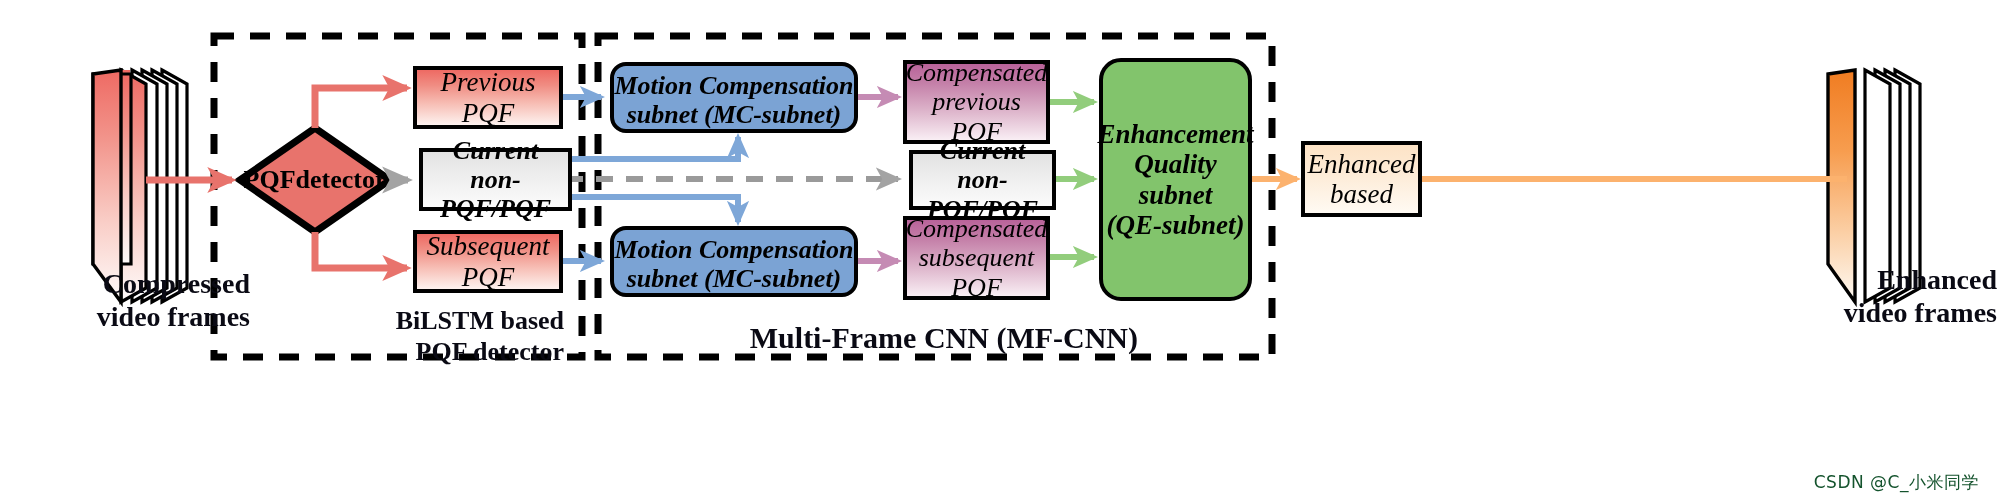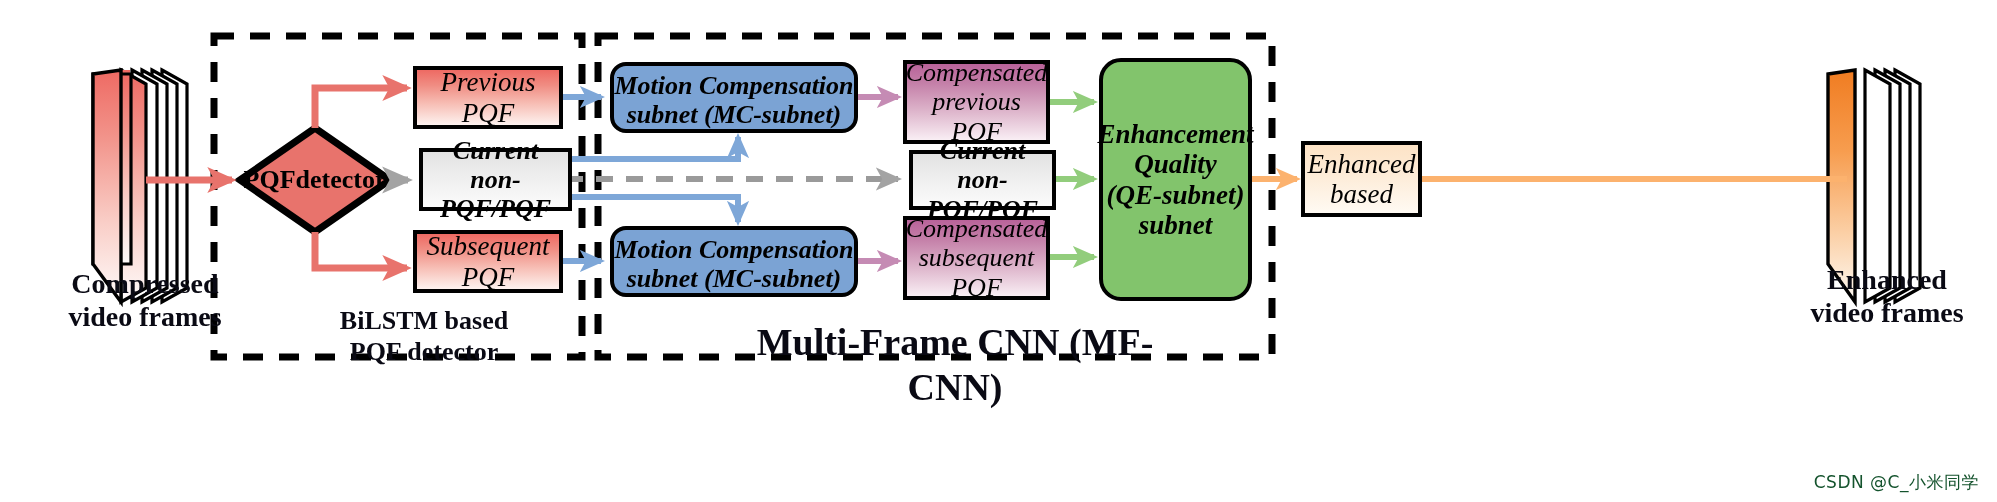--- a/index.html
+++ b/index.html
@@ -61,21 +61,21 @@
   .diamond-wrap{position:absolute;z-index:6;}
   .diamond-label{
     position:absolute;left:0;top:0;width:100%;height:100%;
     display:flex;align-items:center;justify-content:center;
     text-align:center;font-weight:bold;font-size:26px;color:#000;
     line-height:1.12;pointer-events:none;
   }
 
   
   .caption{
-    position:absolute;text-align:center;font-weight:bold;color:#0a0a14;
+    position:absolute;text-align:right;font-weight:bold;color:#0a0a14;
     line-height:1.18;z-index:7;
   }
   .caption.big{font-size:28px;}
   .caption.mid{font-size:26px;}
 
   
   .watermark{
     position:absolute;right:18px;bottom:8px;
     font-family:"DejaVu Sans","Liberation Sans",sans-serif;
     font-size:17px;color:#14532d;letter-spacing:.5px;z-index:20;
@@ -245,22 +245,22 @@
       <span>Compensated</span>
       <span>subsequent</span>
       <span>PQF</span>
     </div>
   </div>
 
   <div class="node green" style="left:1099px;top:58px;width:153px;height:243px;">
     <div>
       <span>Enhancement</span>
       <span>Quality</span>
+      <span>subnet</span>
       <span>(QE-subnet)</span>
-      <span>subnet</span>
     </div>
   </div>
 
   <div class="node orange" style="left:1301px;top:141px;width:121px;height:76px;">
     <div>
       <span>Enhanced</span>
       <span>based</span>
     </div>
   </div>
 
@@ -272,19 +272,19 @@
   <div class="caption big" style="left:1777px;top:263px;width:220px;">
     <span>Enhanced</span><br>
     <span>video frames</span>
   </div>
 
   <div class="caption mid" style="left:284px;top:306px;width:280px;">
     <span>BiLSTM based</span><br>
     <span>PQF detector</span>
   </div>
 
-  <div class="caption big" style="left:720px;top:320px;width:470px;font-size:38px;">
+  <div class="caption big" style="left:668px;top:320px;width:470px;font-size:30px;">
     <span>Multi-Frame CNN (MF-CNN)</span>
   </div>
 
   <div class="watermark">CSDN @C_小米同学</div>
 
 </div>
 
 </body></html>

